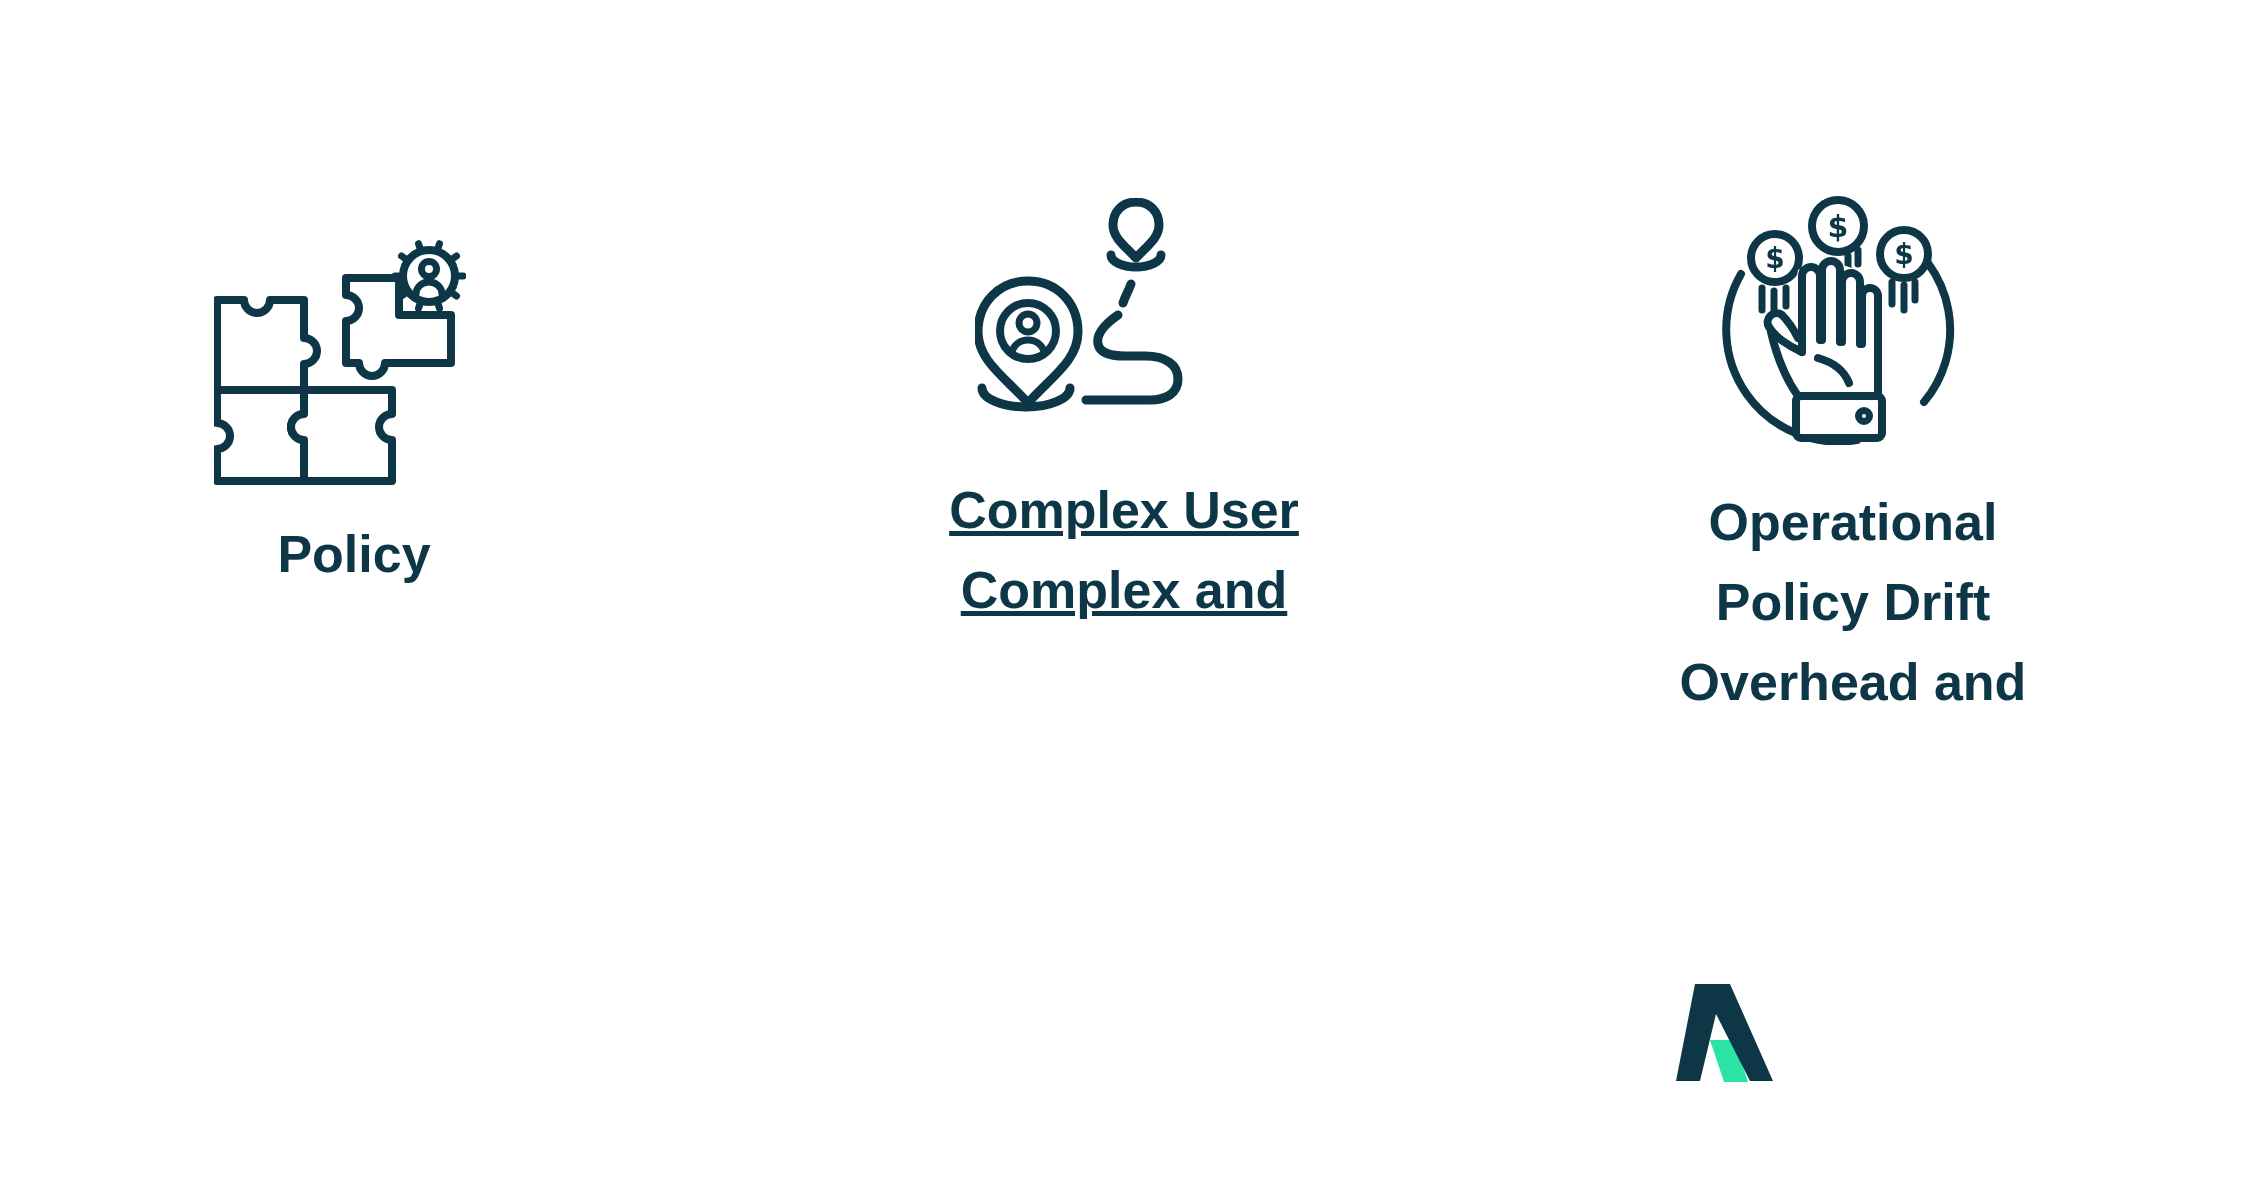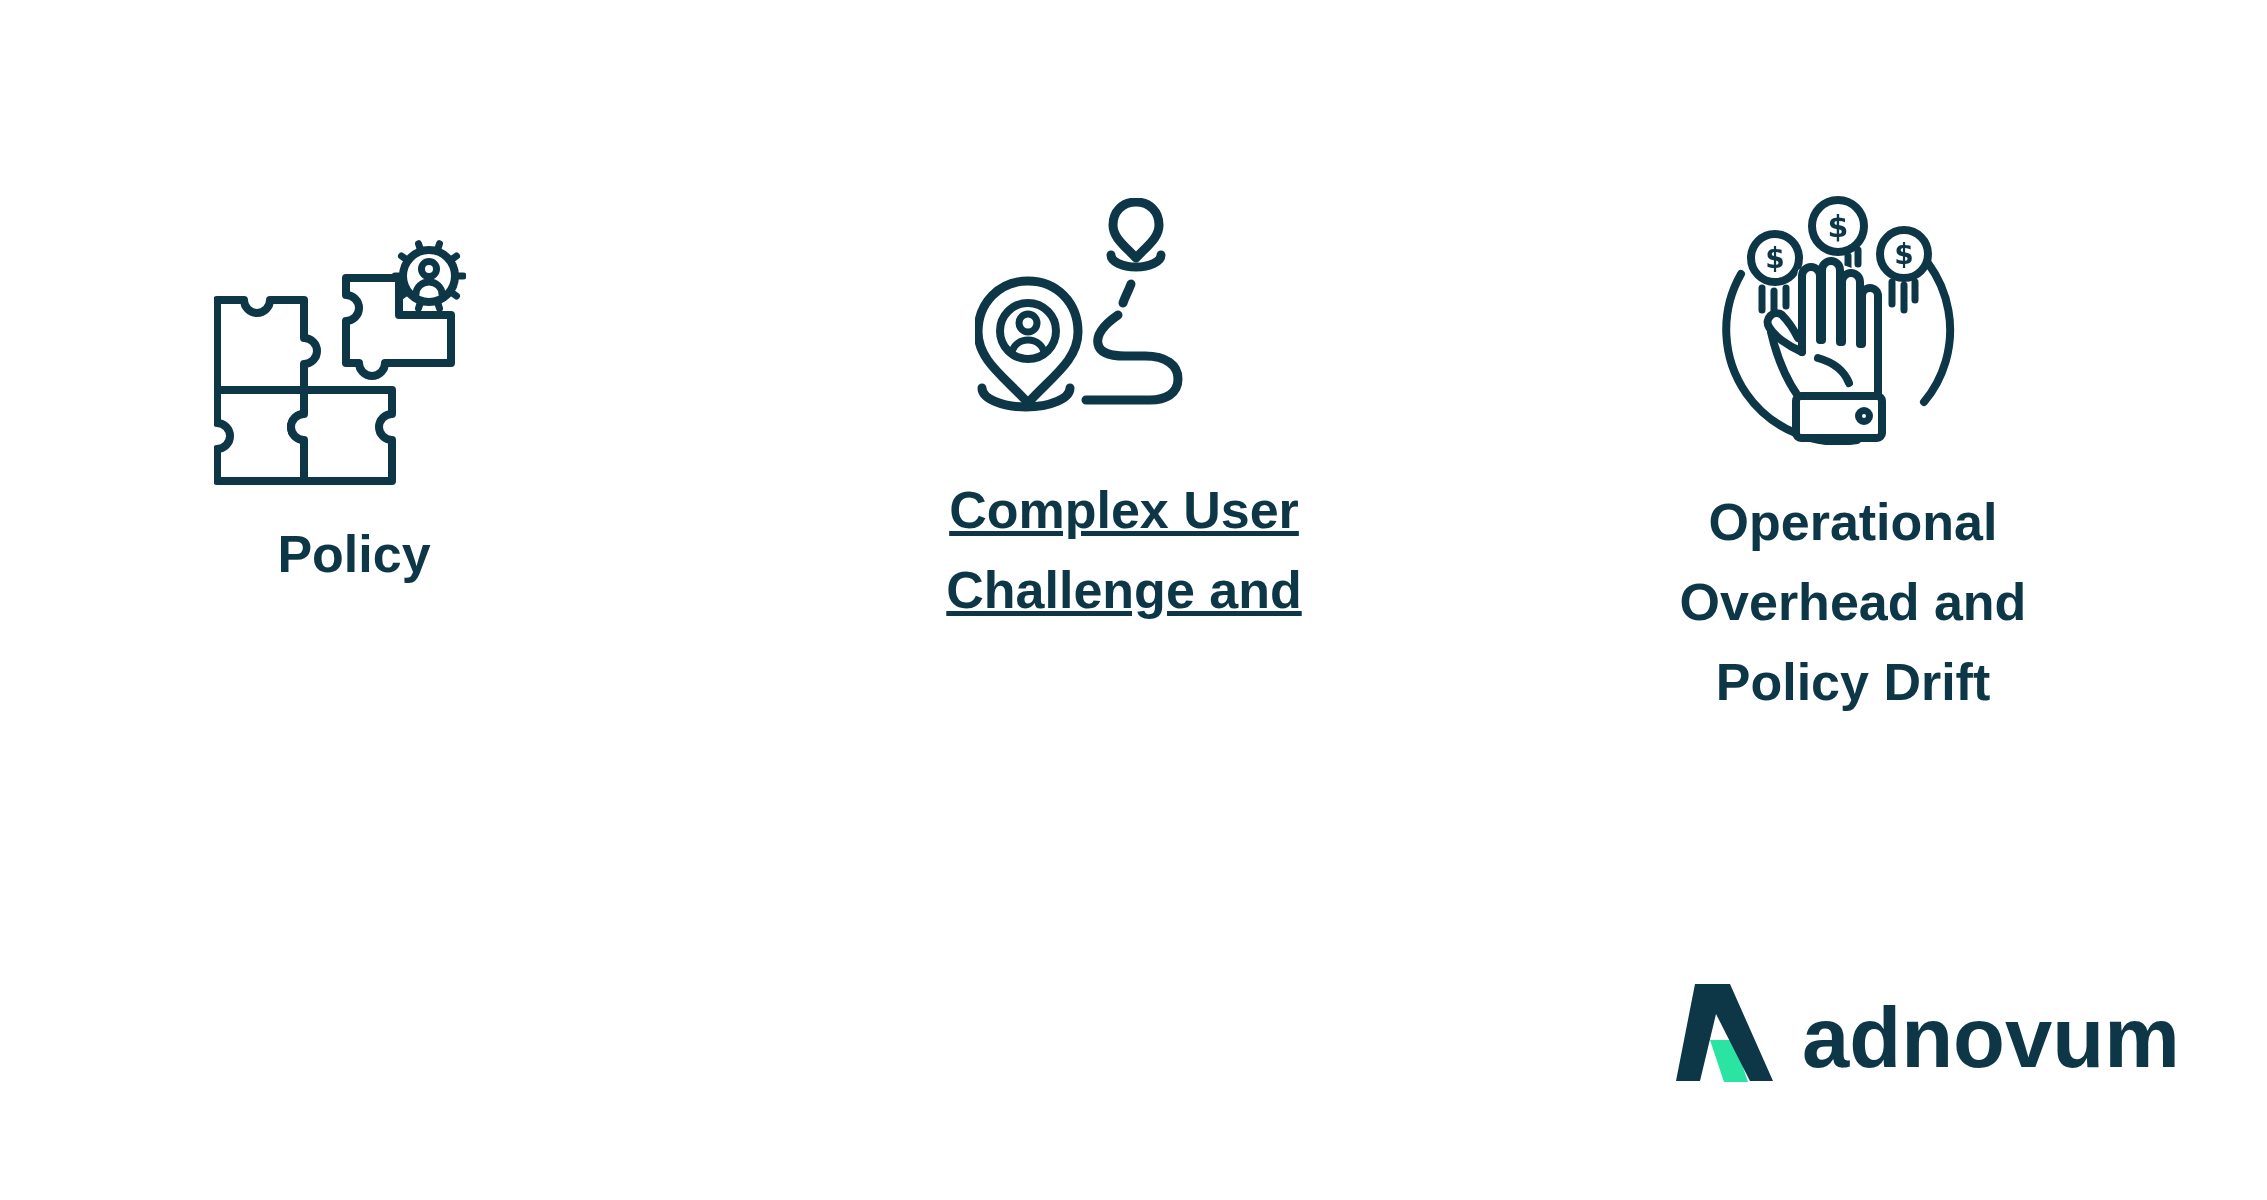--- a/index.html
+++ b/index.html
@@ -90,21 +90,21 @@
     <path class="stroke-thick" d="M156,86 C153,94 150,99 148,105"></path>
     <path class="stroke-thick" d="M143,117 C130,126 121,136 123,146 C125,156 138,158 150,158 H170 C191,158 203,167 203,181 C203,196 190,202 175,202 H111"></path>
     <path class="stroke-thick fill-white" d="M161,4 C147,4 138,14 138,27 C138,40 150,48 161,60 C172,48 184,40 184,27 C184,14 175,4 161,4 Z"></path>
     <path class="stroke-thick fill-white" d="M53,83 C24,83 3,105 3,134 C3,163 31,180 53,205 C75,180 103,163 103,134 C103,105 82,83 53,83 Z"></path>
     <circle class="stroke" cx="53" cy="133" r="28"></circle>
     <circle class="stroke-thin" cx="53" cy="125" r="9"></circle>
     <path class="stroke-thin" d="M37,156 a16,14 0 0 1 32,0"></path>
   </svg>
   <div class="caption" style="left:884px;top:470px;text-decoration:underline;">
     <div>Complex User</div>
-    <div>Challenge and</div>
+    <div>Complex and</div>
   </div>
 
   <svg class="icon-svg" style="left:1718px;top:190px;" width="240" height="255" viewBox="0 0 240 255">
     <g class="stroke">
       <path d="M41,61 A112,112 0 0 1 59,46"></path>
       <path d="M23,84 A112,112 0 0 0 139,250"></path>
       <path d="M176,43 A112,112 0 0 1 206,212"></path>
     </g>
     <g>
       <circle class="stroke fill-white" cx="57" cy="68" r="24"></circle>
@@ -132,24 +132,23 @@
       <path class="stroke" d="M144,154 V106 a8,8 0 0 1 16,0 V206"></path>
       <path class="stroke" d="M84,162 C70,156 56,146 51,137 a9,9 0 0 1 13,-12 C70,131 76,140 80,148"></path>
       <path class="stroke" d="M53,142 C60,172 70,192 80,206"></path>
       <path class="stroke" d="M100,168 C114,172 126,180 131,193"></path>
       <rect class="stroke fill-white" x="78" y="206" width="86" height="42" rx="5"></rect>
       <circle class="stroke-thin fill-white" cx="146" cy="226" r="5.5"></circle>
     </g>
   </svg>
   <div class="caption" style="left:1613px;top:482px;">
     <div>Operational</div>
+    <div>Policy Drift</div>
     <div>Overhead and</div>
-    <div>Policy Drift</div>
   </div>
 
 
   <svg class="icon-svg" style="left:1676px;top:984px;" width="100" height="100" viewBox="0 0 100 100">
     <polygon class="mark-green" points="34,56 58,56 72,98 48,98"></polygon>
     <path class="mark-navy" d="M19,0 H54 L97,97 H74 L40,30 L24,97 H0 Z"></path>
   </svg>
-  <div class="wordmark">adnovum</div>
 
 </div>
 
 </body></html>

